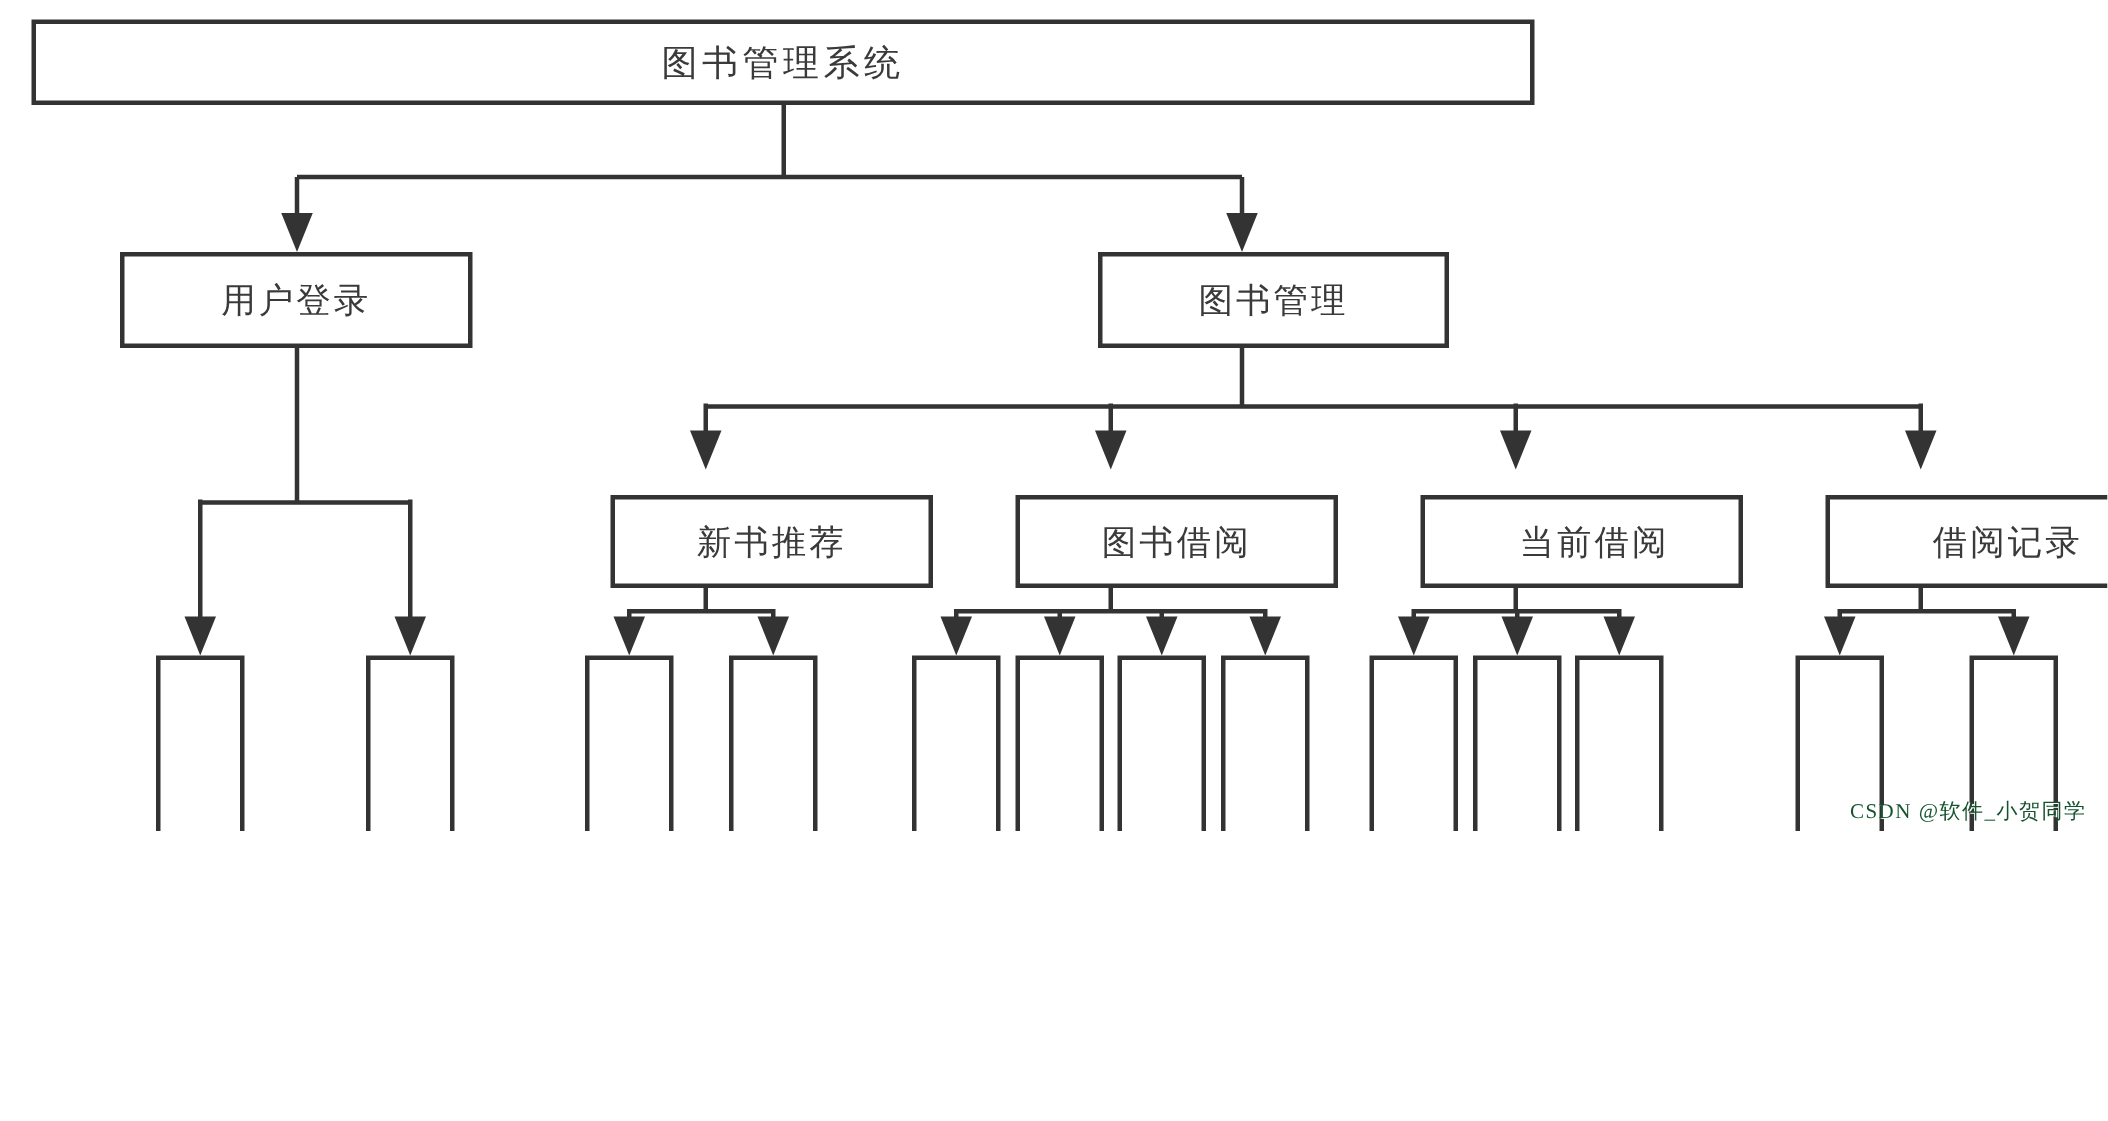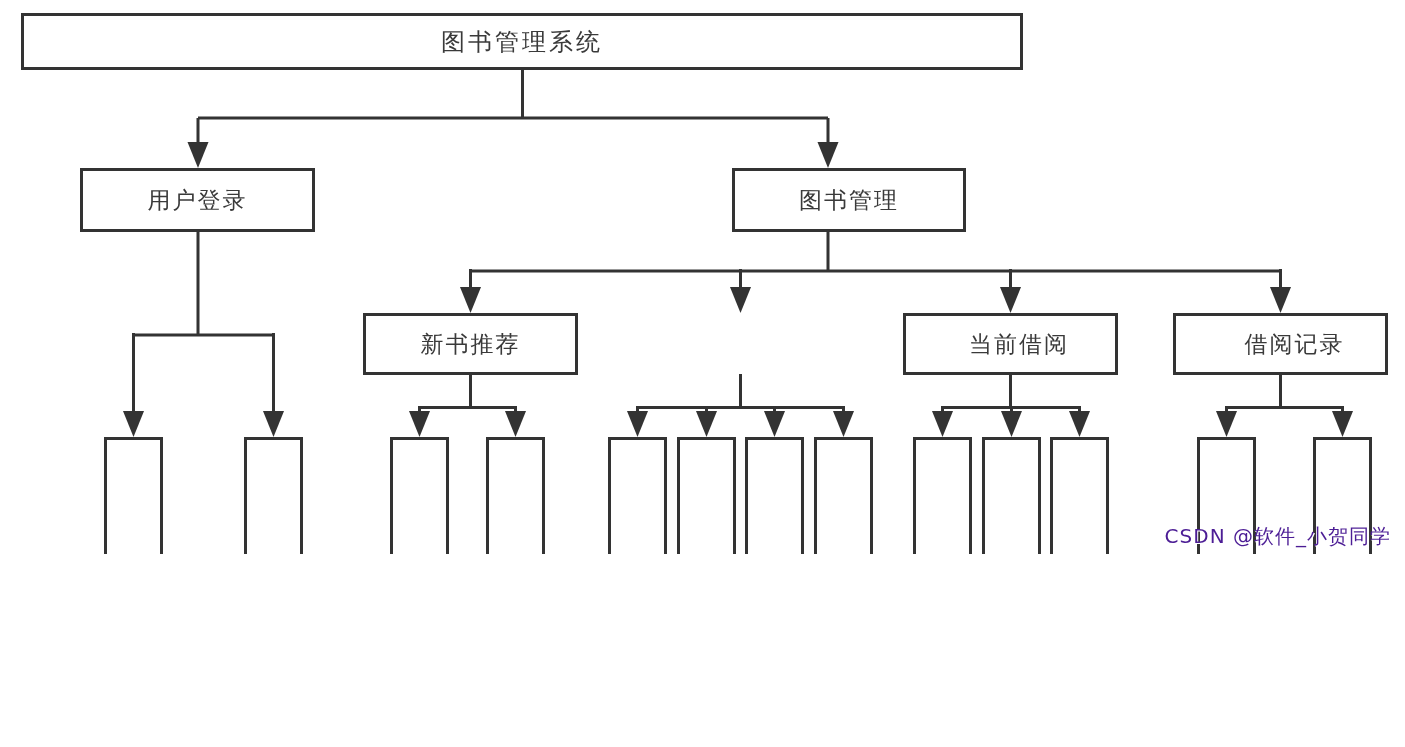--- a/index.html
+++ b/index.html
@@ -3,38 +3,39 @@
 <meta charset="utf-8">
 <style>
   html, body { margin: 0; padding: 0; background: #ffffff; }
   body { font-family: "DejaVu Sans", "Liberation Sans", sans-serif; }
   .stage {
     position: relative;
     width: 1405px;
     height: 554px;
     background: #ffffff;
     overflow: hidden;
+    font-family: Liberation Serif, serif;
   }
   .stage svg { position: absolute; left: 0; top: 0; }
   .box {
     position: absolute;
     box-sizing: border-box;
     border: 3px solid #333333;
     background: #ffffff;
     color: #3a3a3a;
     display: flex;
     align-items: center;
     justify-content: center;
     text-align: center;
   }
   .hlabel { font-size: 23px; letter-spacing: 2px; }
   .b-root   { left: 21px;   top: 13px;  width: 1002px; height: 57px; font-size: 24px; letter-spacing: 3px; }
   .b-login  { left: 80px;   top: 168px; width: 235px;  height: 64px; }
   .b-mgmt   { left: 732px;  top: 168px; width: 234px;  height: 64px; }
-  .l3 { top: 313px; width: 215px; height: 62px; }
+  .l3 { top: 330px; width: 215px; height: 62px; margin-left: 44px; }
   .b-new     { left: 363px; }
   .b-borrow  { left: 633px; }
   .b-current { left: 903px; padding-left: 17px; }
   .b-record  { left: 1173px; padding-left: 28px; }
   .leaf { top: 437px; width: 59px; height: 299px; }
   .leaf span {
     writing-mode: vertical-rl;
     font-size: 22px;
     letter-spacing: 7px;
     line-height: 1;
@@ -50,23 +51,23 @@
   .f8  { left: 814px; }
   .f9  { left: 913px; }
   .f10 { left: 982px; }
   .f11 { left: 1050px; }
   .f12 { left: 1197px; }
   .f13 { left: 1313px; }
   .watermark {
     position: absolute;
     right: 14px;
     bottom: 4px;
-    font-size: 20px;
+    font-size: 14px;
     letter-spacing: 1px;
-    color: #4c1d95;
+    color: #14532d;
     text-shadow: 1px 1px 0 #ffffff;
   }
 </style>
 </head>
 <body>
 
 <div class="stage">
 
   <svg width="1405" height="747" viewBox="0 0 1405 747">
     <g stroke="#333333" stroke-width="3" fill="none">
@@ -107,20 +108,21 @@
       <polygon points="1332,411 1353,411 1342.5,437"></polygon>
     </g>
   </svg>
 
   <div class="box b-root hlabel">图书管理系统</div>
 
   <div class="box b-login hlabel">用户登录</div>
   <div class="box b-mgmt hlabel">图书管理</div>
 
   <div class="box l3 b-new hlabel">新书推荐</div>
+  <div class="box l3 b-borrow hlabel">图书借阅</div>
   <div class="box l3 b-current hlabel">当前借阅</div>
   <div class="box l3 b-record hlabel">借阅记录</div>
 
   <div class="box leaf f1">
     <span>用户登录</span>
   </div>
   <div class="box leaf f2">
     <span>注销登录</span>
   </div>
   <div class="box leaf f3">

